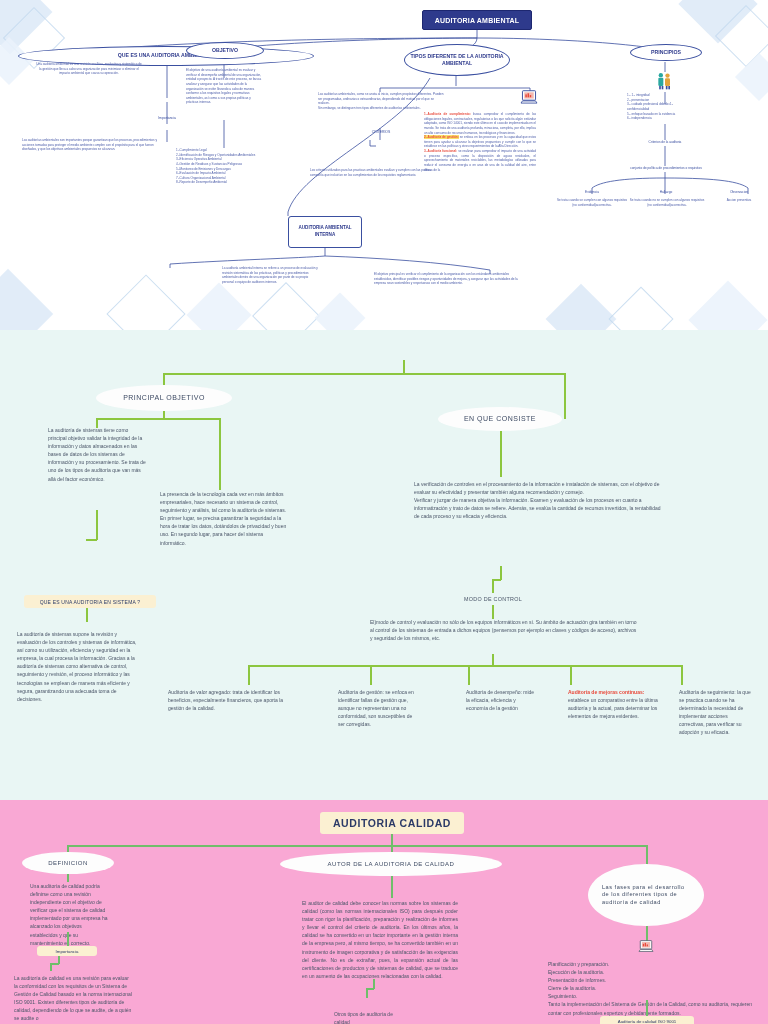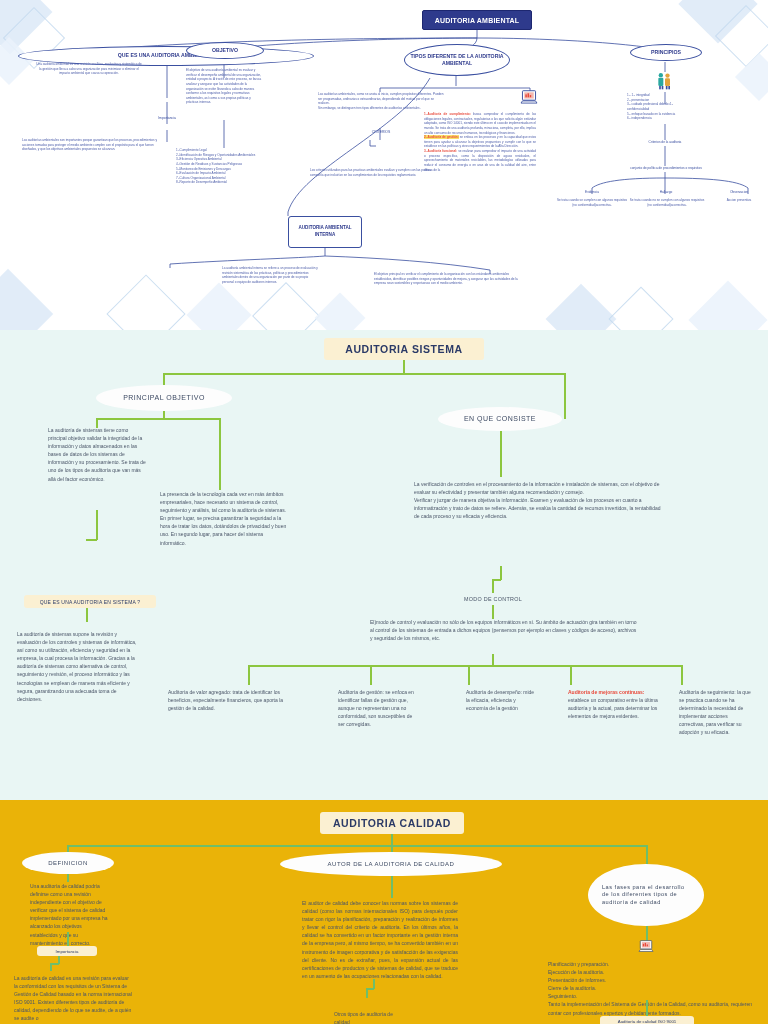--- a/index.html
+++ b/index.html
@@ -51,21 +51,21 @@
   svg.wires{ position:absolute; left:0; top:0; width:768px; height:330px; }
 
   
   #sec-sistema{
     position:absolute; left:0; top:330px; width:768px; height:470px;
     background:#e9f6f4;
   }
   
   #sec-calidad{
     position:absolute; left:0; top:800px; width:768px; height:224px;
-    background:#eab308;
+    background:#f9a8d4;
   }
   .sysline{ position:absolute; background:#8cc63f; }
   .sysline.v{ width:1.6px; }
   .sysline.h{ height:1.6px; }
   .calline{ position:absolute; background:#6fbe6a; }
   .calline.v{ width:1.6px; }
   .calline.h{ height:1.6px; }
 
   .tag{
     position:absolute; background:#fbf0d2; border-radius:3px;
@@ -238,21 +238,20 @@
   <div class="amb-lbl" style="left:556px;top:190px;width:72px;font-size:3.2px;">Evidencia</div>
   <div class="amb-txt" style="left:556px;top:198px;width:72px;">Se trata cuando se cumplen con algunos requisitos (no conformidad)acorrectiva.</div>
   <div class="amb-lbl" style="left:630px;top:190px;width:72px;font-size:3.2px;">Hallazgo</div>
   <div class="amb-txt" style="left:628px;top:198px;width:78px;">Se trata cuando no se cumplen con algunos requisitos (no conformidad)acorrectiva.</div>
   <div class="amb-lbl" style="left:710px;top:190px;width:58px;font-size:3.2px;">Observacion</div>
   <div class="amb-txt" style="left:710px;top:198px;width:58px;">Accion preventiva</div>
 </div>
 
 <div id="sec-sistema">
 
-  <div class="tag big" style="left:324px;top:8px;width:160px;height:22px;">AUDITORIA  SISTEMA</div>
 
   <div class="sysline v" style="left:403px;top:30px;height:14px;"></div>
   <div class="sysline h" style="left:163px;top:43px;width:402px;"></div>
   <div class="sysline v" style="left:163px;top:43px;height:16px;"></div>
   <div class="sysline v" style="left:564px;top:43px;height:46px;"></div>
 
   <div class="oval" style="left:96px;top:55px;width:136px;height:26px;">PRINCIPAL OBJETIVO</div>
   <div class="sysline v" style="left:163px;top:81px;height:8px;"></div>
   <div class="sysline h" style="left:96px;top:88px;width:124px;"></div>
   <div class="sysline v" style="left:96px;top:88px;height:10px;"></div>

